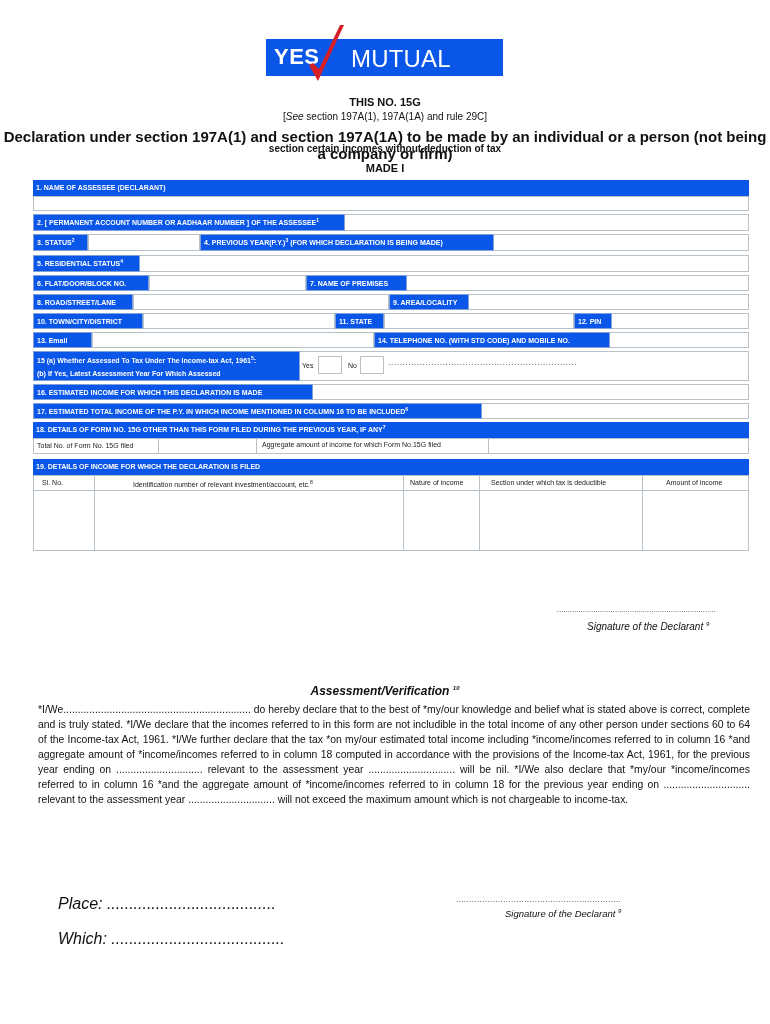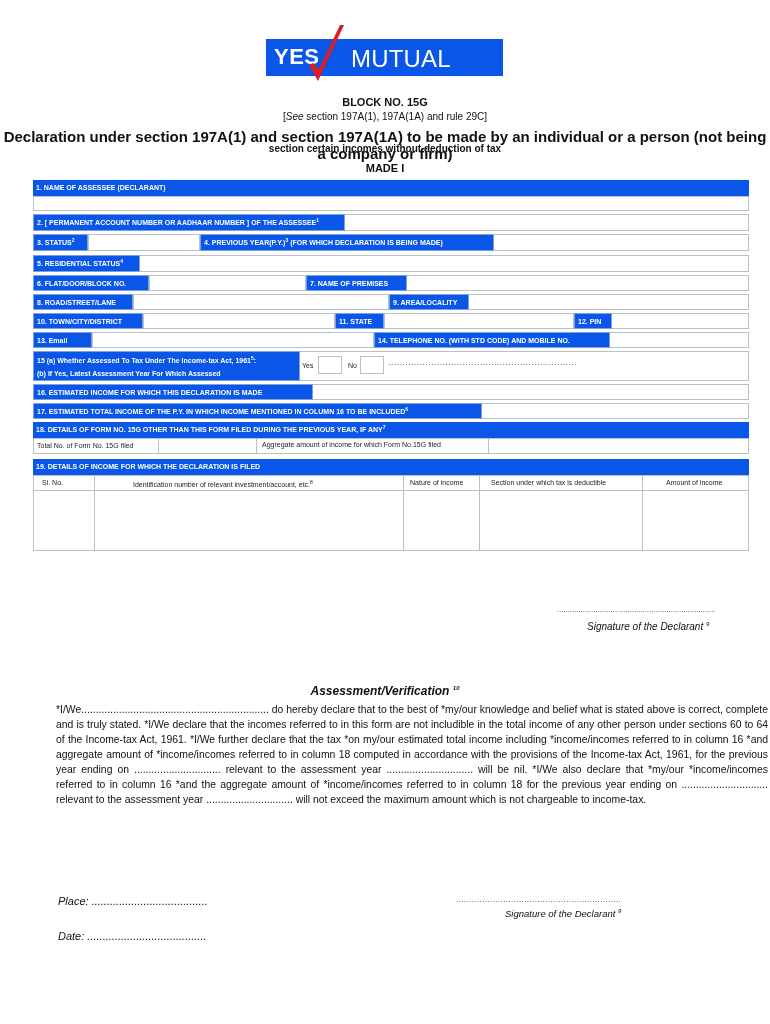--- a/index.html
+++ b/index.html
@@ -26,36 +26,36 @@
   .plain { position: absolute; font-size: 7px; color: #222; white-space: nowrap; }
   .vline { position: absolute; width: 1px; background: #b8c0c8; }
   .hline { position: absolute; height: 1px; background: #b8c0c8; }
 
   .sigdots { position: absolute; font-size: 8px; letter-spacing: 0.4px; color: #222; white-space: nowrap; }
   .sig { position: absolute; font-style: italic; font-size: 10px; white-space: nowrap; }
   .sig sup { font-size: 6px; }
 
   .decl-title { position: absolute; left: 0; width: 770px; top: 684px; text-align: center; font-weight: bold; font-style: italic; font-size: 12px; }
   .decl-title sup { font-size: 6px; }
-  .decl-body { position: absolute; left: 56px; top: 702px; width: 712px; font-size: 10.4px; line-height: 15px; text-align: justify; }
+  .decl-body { position: absolute; left: 38px; top: 702px; width: 712px; font-size: 10.4px; line-height: 15px; text-align: justify; }
 
-  .place, .date { position: absolute; font-style: italic; font-size: 11px; white-space: nowrap; text-align: right; }
+  .place, .date { position: absolute; font-style: italic; font-size: 16px; white-space: nowrap; text-align: right; }
 </style>
 </head>
 <body>
 
 <div class="logo">
   <span class="logo-yes">YES</span>
   <svg class="logo-tick" viewBox="0 0 40 58">
     <path d="M3 40 L12 56 L38 0 L34 0 L13 44 L7 38 Z" fill="#d61f26"></path>
   </svg>
   <span class="logo-mf">MUTUAL FUND</span>
 </div>
 
-<div class="hdr t-form">BLOCK NO. 15G</div>
+<div class="hdr t-form">THIS NO. 15G</div>
 <div class="hdr t-see"><span>[</span><i>See</i> <span>section 197A(1), 197A(1A) and rule 29C]</span></div>
 <div class="hdr t-decl1">Declaration under section 197A(1) and section 197A(1A) to be made by an individual or a person (not being a company or firm)</div>
 <div class="hdr t-decl2">section certain incomes without deduction of tax</div>
 <div class="hdr t-part">MADE I</div>
 
 <div class="lbl full" style="left:33px;top:180px;width:716px;height:16px;">1. NAME OF ASSESSEE (DECLARANT)</div>
 <div class="box" style="left:33px;top:196px;width:716px;height:15px;"></div>
 
 <div class="box" style="left:33px;top:214px;width:716px;height:17px;"></div>
 <div class="lbl" style="left:33px;top:214px;width:312px;height:17px;"><span>2. [ PERMANENT ACCOUNT NUMBER OR AADHAAR NUMBER ] OF THE ASSESSEE</span><span class="sup">1</span></div>
@@ -137,13 +137,13 @@
 
 <span class="sigdots" style="left:557px;top:606px;font-size:7px;letter-spacing:0.2px;">..........................................................................</span>
 <span class="sig" style="left:587px;top:621px;"><span>Signature of the Declarant</span> <sup>9</sup></span>
 
 <div class="decl-title"><span>Assessment/Verification</span> <sup>10</sup></div>
 <div class="decl-body">*I/We................................................................. do hereby declare that to the best of *my/our knowledge and belief what is stated above is correct, complete and is truly stated. *I/We declare that the incomes referred to in this form are not includible in the total income of any other person under sections 60 to 64 of the Income-tax Act, 1961. *I/We further declare that the tax *on my/our estimated total income including *income/incomes referred to in column 16 *and aggregate amount of *income/incomes referred to in column 18 computed in accordance with the provisions of the Income-tax Act, 1961, for the previous year ending on .............................. relevant to the assessment year .............................. will be nil. *I/We also declare that *my/our *income/incomes referred to in column 16 *and the aggregate amount of *income/incomes referred to in column 18 for the previous year ending on .............................. relevant to the assessment year .............................. will not exceed the maximum amount which is not chargeable to income-tax.</div>
 
 <span class="place" style="left:58px;top:895px;">Place: ......................................</span>
 <span class="sigdots" style="left:456px;top:895px;">...............................................................</span>
 <span class="sig" style="left:505px;top:908px;font-size:9.5px;"><span>Signature of the Declarant</span> <sup>9</sup></span>
-<span class="date" style="left:58px;top:930px;">Date: .......................................</span>
+<span class="date" style="left:58px;top:930px;">Which: .......................................</span>
 
 </body></html>

